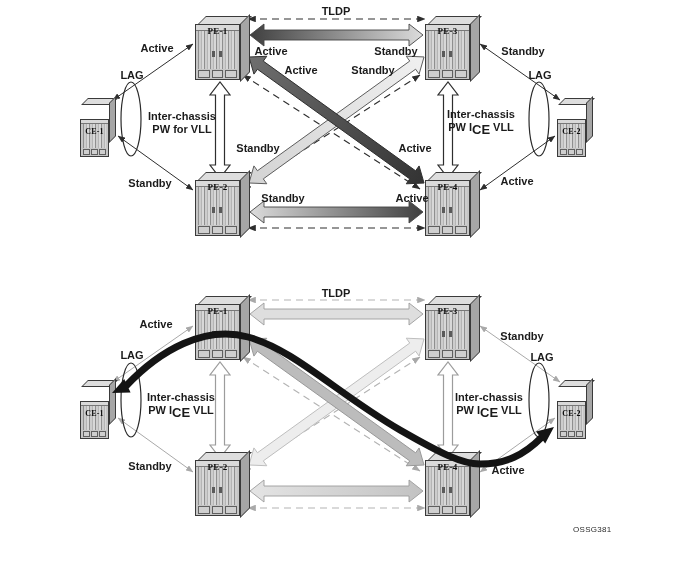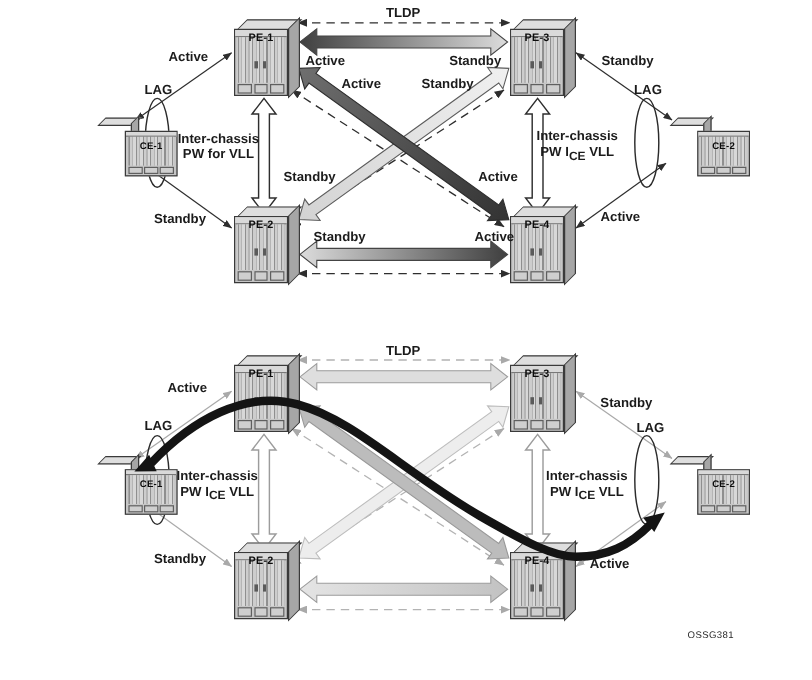--- a/index.html
+++ b/index.html
@@ -16,39 +16,39 @@
   .r-side{position:absolute;left:45px;top:10px;width:8px;height:56px;background:#a6a6a6;
           border:1px solid #3a3a3a;transform:skewY(-45deg);transform-origin:0 0;}
   .r-front{position:absolute;left:0;top:10px;width:45px;height:56px;background:#c6c6c6;
            border:1px solid #3a3a3a;box-sizing:border-box;}
   .r-cap{height:5px;background:#d9d9d9;border-bottom:1px solid #787878;}
   .r-mid{position:absolute;left:2px;right:2px;top:6px;bottom:10px;
          background:repeating-linear-gradient(90deg,#8f8f8f 0 1px,#cdcdcd 1px 3px,#b5b5b5 3px 4px,#d8d8d8 4px 6px);}
   .r-mid::after{content:"";position:absolute;left:50%;top:52%;width:11px;height:6px;margin-left:-6px;
          background:repeating-linear-gradient(90deg,#5a5a5a 0 3px,rgba(0,0,0,0) 3px 7px);}
   .r-label{position:absolute;left:0;right:0;top:1px;text-align:center;font-size:9px;font-weight:bold;
-           color:#0c0c0c;letter-spacing:.2px;}
+           color:#0c0c0c;letter-spacing:.2px;font-family:Liberation Serif, serif;}
   .r-feet{position:absolute;left:2px;right:2px;bottom:1px;height:8px;display:flex;gap:2px;}
   .r-feet div{flex:1;background:#cfcfcf;border:1px solid #5f5f5f;box-sizing:border-box;}
   
   .router.ce{width:36px;height:53px;}
   .router.ce .r-top{left:1px;top:2px;width:28px;height:5px;}
   .router.ce .r-side{left:29px;top:7px;width:5px;height:38px;}
-  .router.ce .r-front{top:13px;width:44px;height:38px;margin-left:24px;}
+  .router.ce .r-front{top:23px;width:29px;height:38px;}
   .router.ce .r-cap{height:3px;}
   .router.ce .r-mid{top:4px;bottom:8px;}
   .router.ce .r-mid::after{display:none;}
   .router.ce .r-label{top:7px;font-size:8px;}
   .router.ce .r-feet{height:6px;gap:1px;}
 
   
   .lbl{position:absolute;z-index:4;transform:translateX(-50%);font-size:11px;color:#1b1b1b;
        white-space:nowrap;font-weight:bold;}
   .lbl2{text-align:center;line-height:13px;}
-  .lbl sub{font-size:10px;}
+  .lbl sub{font-size:13px;}
   .lbl .post{margin-left:3px;margin-top:15px;}
   .wm{position:absolute;z-index:4;left:573px;top:525px;font-size:8px;color:#2a2a2a;letter-spacing:.3px;}
 </style>
 </head>
 <body>
 
 <div class="canvas">
 
 <svg id="base" width="677" height="567" viewBox="0 0 677 567">
   <defs>

